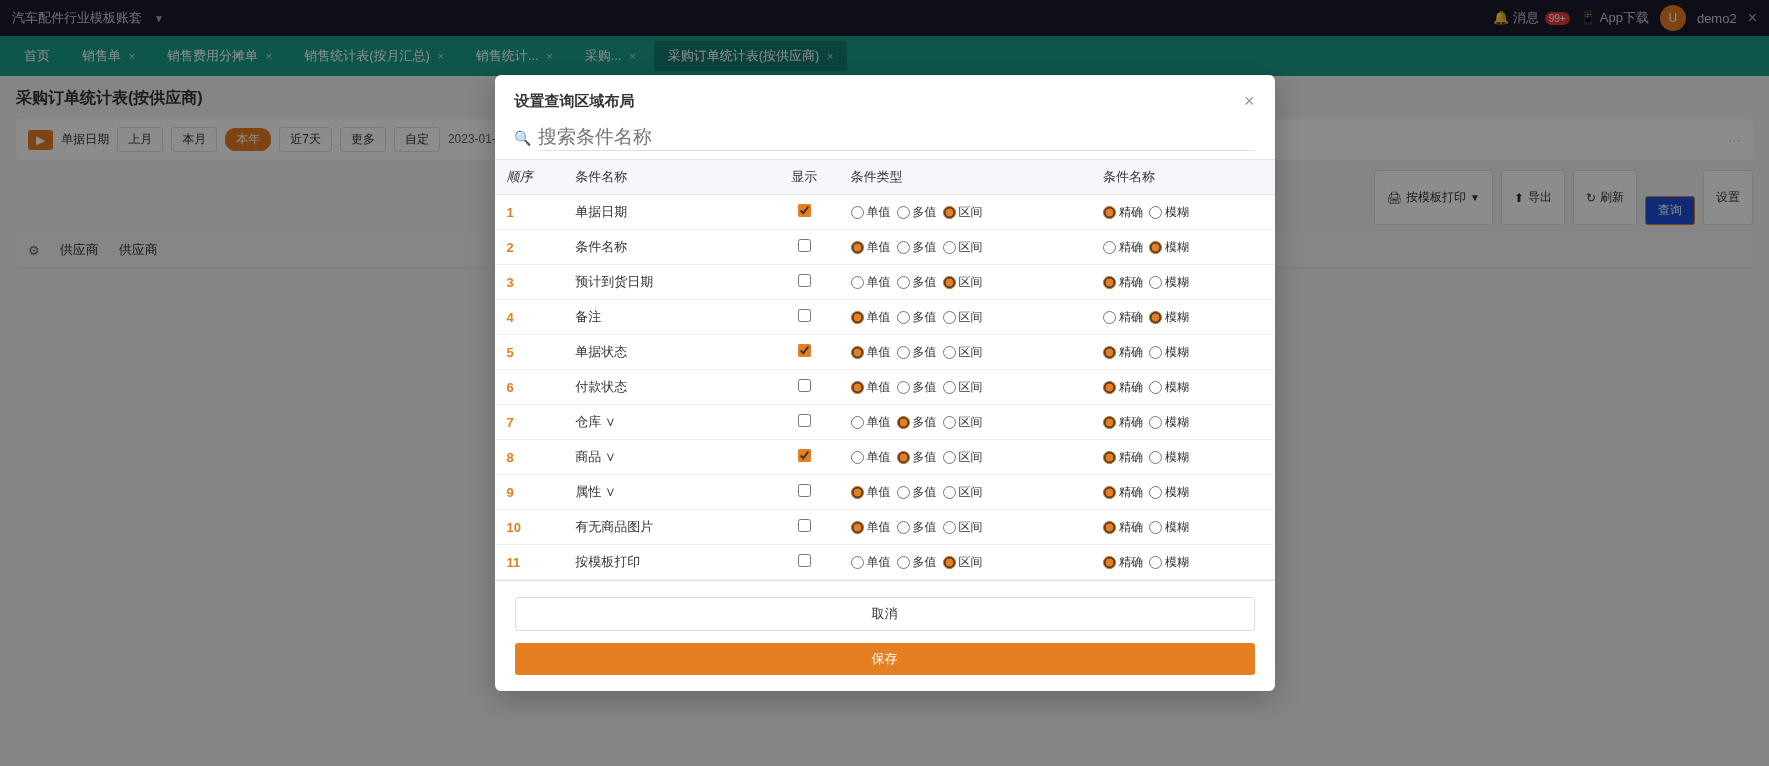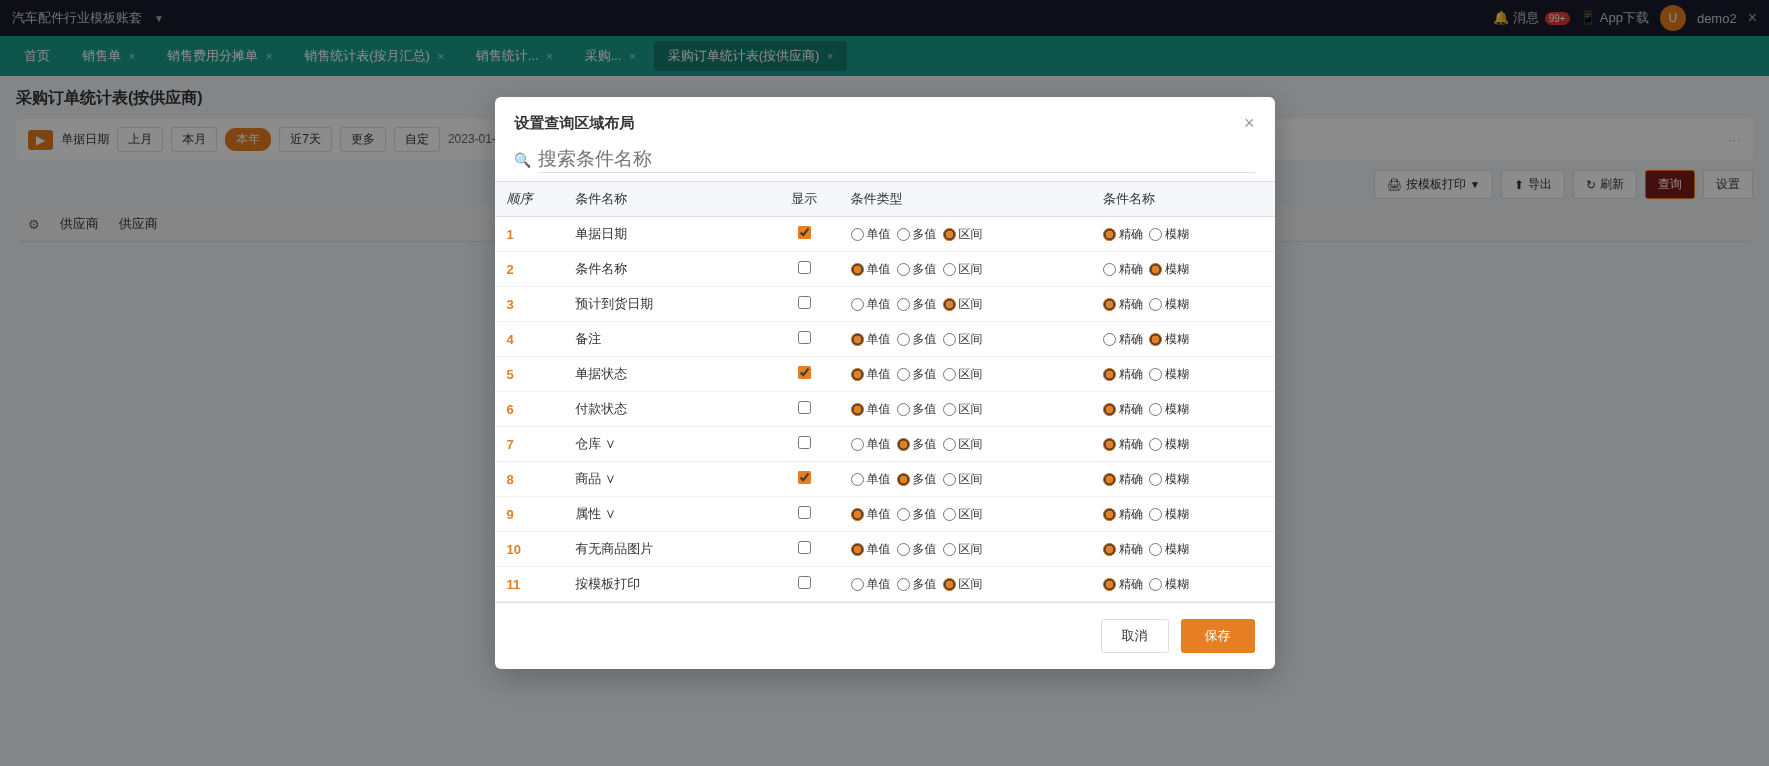--- a/index.html
+++ b/index.html
@@ -100,23 +100,24 @@
       border-radius: 3px;
       background: #fff;
       cursor: pointer;
       font-size: 12px;
       color: #333;
       display: flex;
       align-items: center;
       gap: 4px;
     }
     .action-btn.orange-solid {
-      background: #7f1d1d;
+      background: #1d4ed8;
       color: #fff;
       border-color: #e67e22;
+      margin-top: 26px;
     }
 
     
     .data-table {
       background: #fff;
       border-radius: 4px;
       overflow: hidden;
     }
     .table-header {
       background: #f5f5f5;
@@ -263,20 +264,21 @@
       cursor: pointer;
     }
 
     
     .modal-footer {
       padding: 16px 20px;
       display: flex;
       justify-content: flex-end;
       gap: 12px;
       border-top: 1px solid #e0e0e0;
+      flex-direction: column;
     }
     .btn-cancel {
       padding: 7px 20px;
       border: 1px solid #ddd;
       border-radius: 3px;
       background: #fff;
       cursor: pointer;
       font-size: 13px;
       color: #333;
     }

